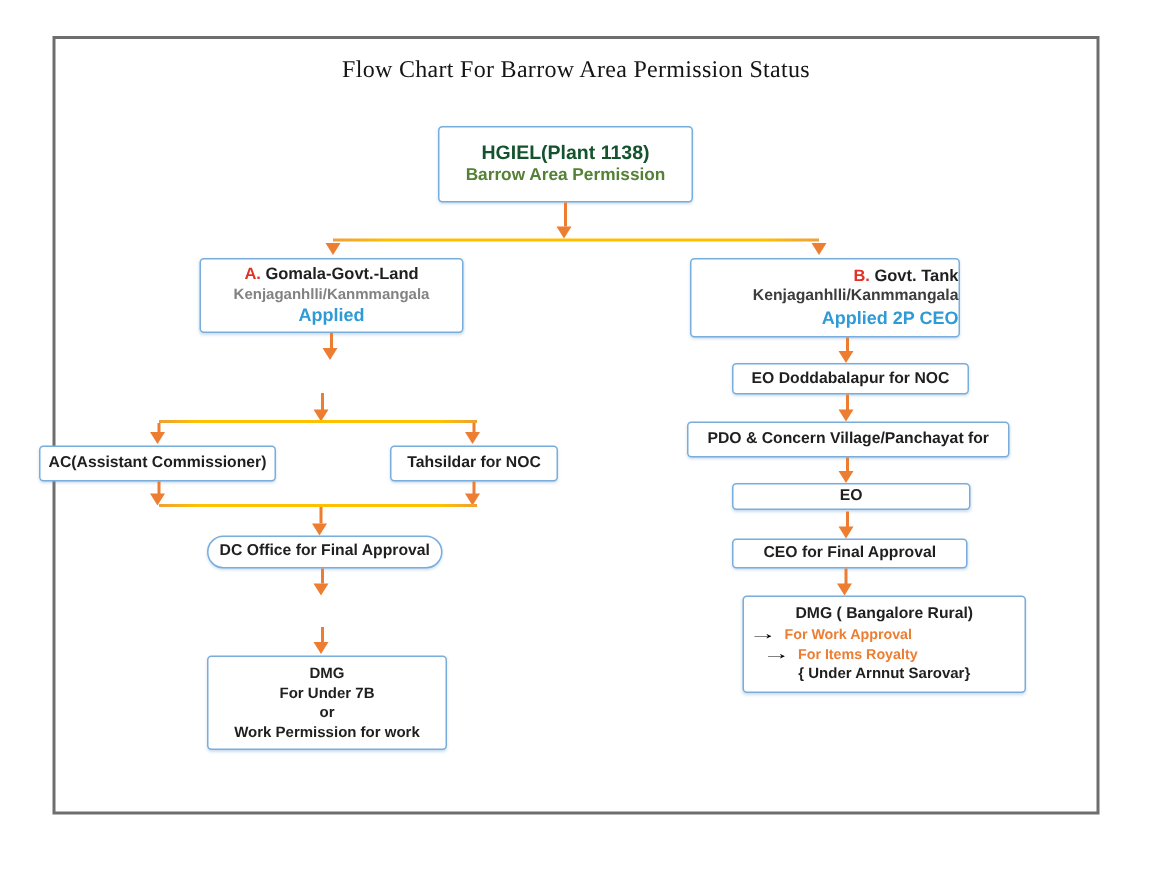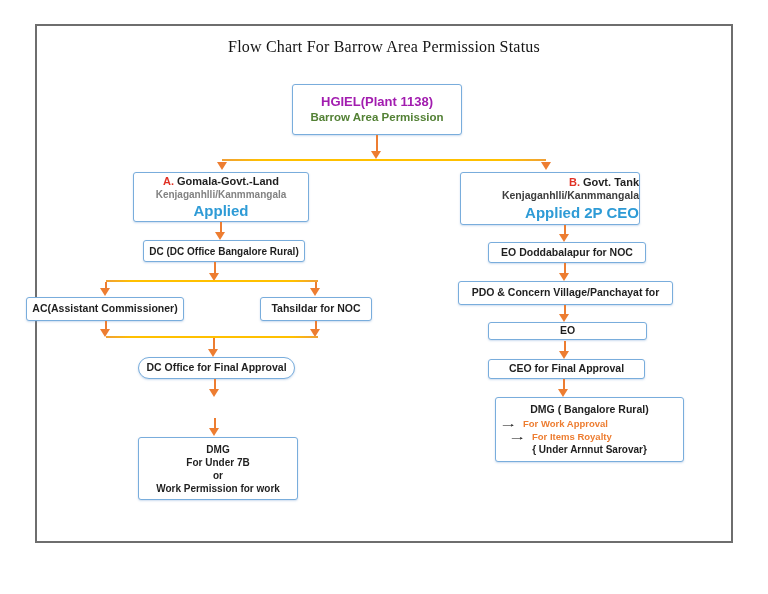--- a/index.html
+++ b/index.html
@@ -13,25 +13,25 @@
   .node{position:absolute;background:#fff;border:1.5px solid #79ADDC;border-radius:3px;
         display:flex;flex-direction:column;align-items:center;justify-content:center;
         text-align:center;color:#1f1f1f;font-weight:bold;
         box-shadow:0 1px 2px rgba(110,155,205,.35);box-sizing:border-box;line-height:1.3;}
   .vl{position:absolute;width:2px;background:#ED7D31;}
   .hl{position:absolute;height:2px;
       background:linear-gradient(90deg,#ef9f38,#ffc000 12%,#ffc000 88%,#ef9f38);}
   .ah{position:absolute;width:0;height:0;border-left:5px solid transparent;
       border-right:5px solid transparent;border-top:8px solid #ED7D31;}
   .letter{color:#e03226;margin-right:3px;}
-  .root-l1{color:#a21caf;font-size:13px;}
+  .root-l1{color:#14532d;font-size:13px;}
   .root-l2{color:#538135;font-size:11.5px;}
   .sub-gray{color:#828282;font-size:10px;}
   .sub-dark{color:#3d3d3d;font-size:10.5px;}
-  .status-blue{color:#2E9BD6;font-size:15px;}
+  .status-blue{color:#2E9BD6;font-size:12px;}
   .f11{font-size:11px;} .f105{font-size:10.5px;} .f10{font-size:10px;}
   .drow{display:flex;align-items:center;width:100%;box-sizing:border-box;line-height:1.2;}
   .barrow{display:inline-block;transform:scaleX(1.7);color:#000;font-size:11px;
           margin-right:9px;margin-left:3px;}
   .orange-txt{color:#ED7D31;font-size:9.5px;}
 </style>
 </head>
 <body>
 
 <div class="stage">
@@ -42,23 +42,20 @@
     <span class="root-l1">HGIEL(Plant 1138)</span>
     <span class="root-l2">Barrow Area Permission</span>
   </div>
 
   <div class="node" style="left:133px;top:172px;width:176px;height:50px;">
     <span class="f11"><span class="letter">A.</span><span>Gomala-Govt.-Land</span></span>
     <span class="sub-gray">Kenjaganhlli/Kanmmangala</span>
     <span class="status-blue">Applied</span>
   </div>
 
-  <div class="node f10" style="left:143px;top:240px;width:162px;height:22px;">
-    <span>DC (DC Office Bangalore Rural)</span>
-  </div>
 
   <div class="node f105" style="left:26px;top:297px;width:158px;height:24px;">
     <span>AC(Assistant Commissioner)</span>
   </div>
 
   <div class="node f105" style="left:260px;top:297px;width:112px;height:24px;">
     <span>Tahsildar for NOC</span>
   </div>
 
   <div class="node f105" style="left:138px;top:357px;width:157px;height:22px;border-radius:11px;">

